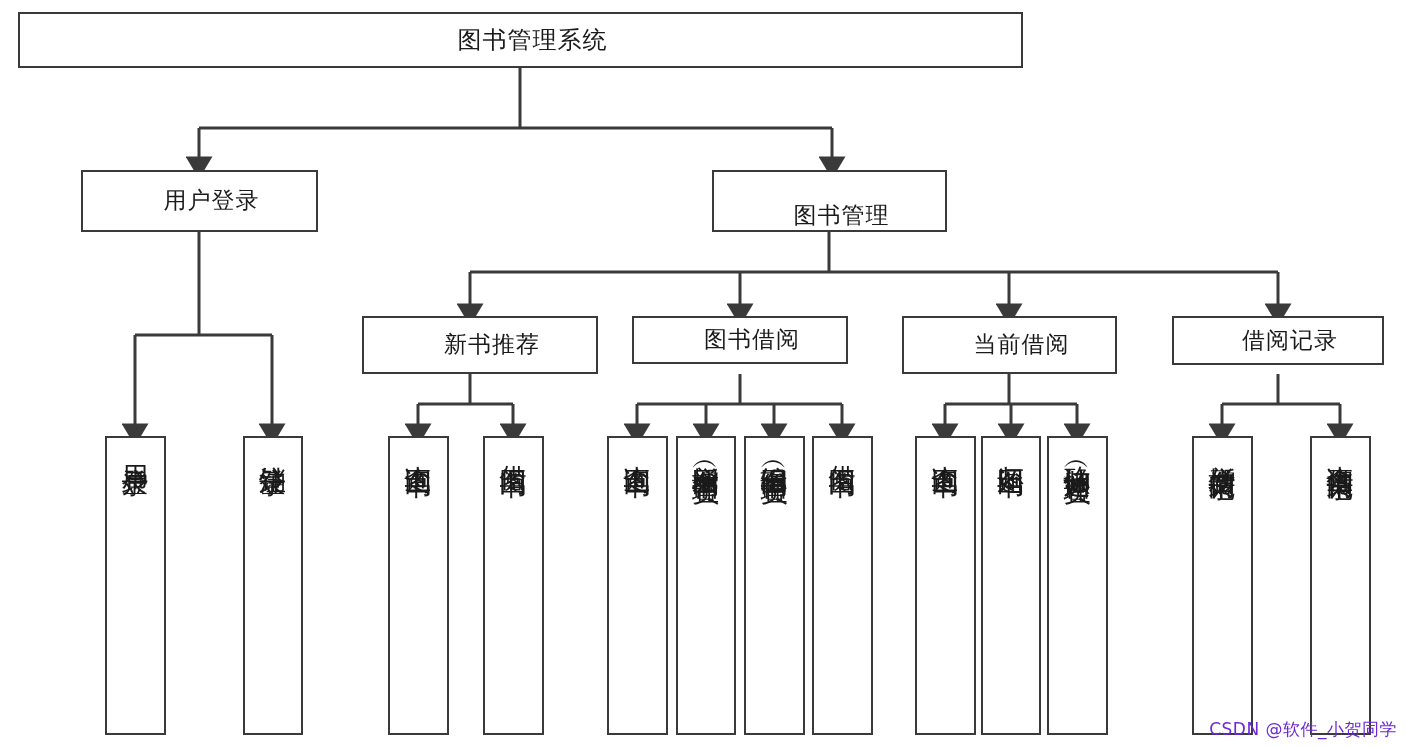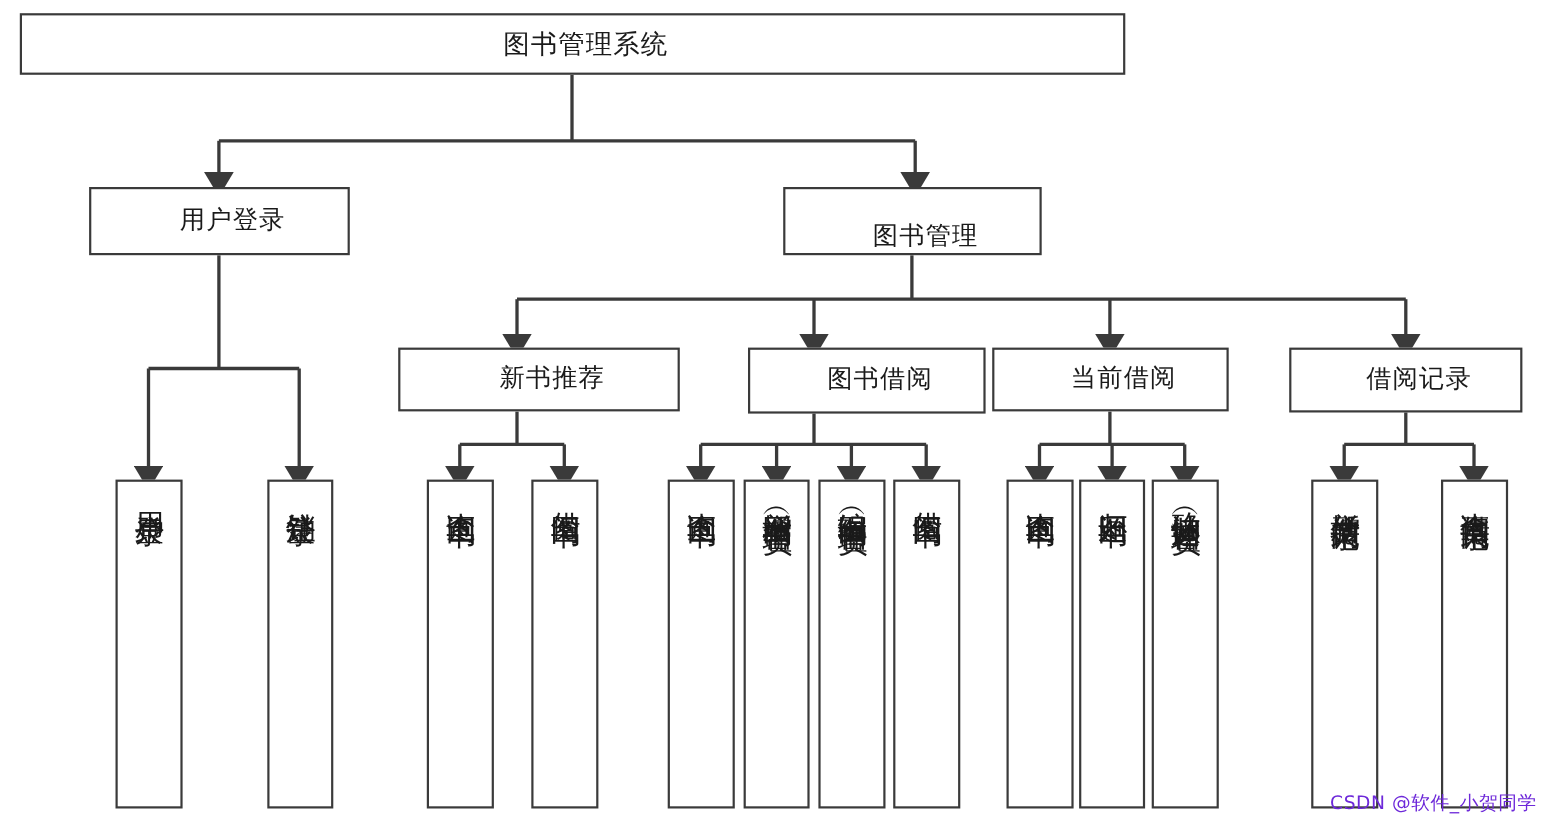--- a/index.html
+++ b/index.html
@@ -128,30 +128,30 @@
     <span>图书管理系统</span>
   </div>
 
   <div class="node h" style="left:81px; top:170px; width:237px; height:62px;">
     <span>用户登录</span>
   </div>
   <div class="node h" style="left:712px; top:170px; width:235px; height:62px;align-items:flex-end;">
     <span>图书管理</span>
   </div>
 
-  <div class="node h" style="left:362px; top:316px; width:256px; height:58px;">
+  <div class="node h" style="left:362px; top:316px; width:236px; height:58px;">
     <span>新书推荐</span>
   </div>
-  <div class="node h" style="left:632px; top:316px; width:216px; height:60px;margin-left:48px;">
+  <div class="node h" style="left:632px; top:316px; width:216px; height:48px;">
     <span>图书借阅</span>
   </div>
   <div class="node h" style="left:902px; top:316px; width:215px; height:58px;">
     <span>当前借阅</span>
   </div>
-  <div class="node h" style="left:1172px; top:316px; width:212px; height:59px;">
+  <div class="node h" style="left:1172px; top:316px; width:212px; height:49px;">
     <span>借阅记录</span>
   </div>
 
   <div class="node v" style="left:105px; top:436px; width:61px; height:299px;">
     <span class="vtext">用户登录</span>
   </div>
   <div class="node v" style="left:243px; top:436px; width:60px; height:299px;">
     <span class="vtext">注销登录</span>
   </div>
 

